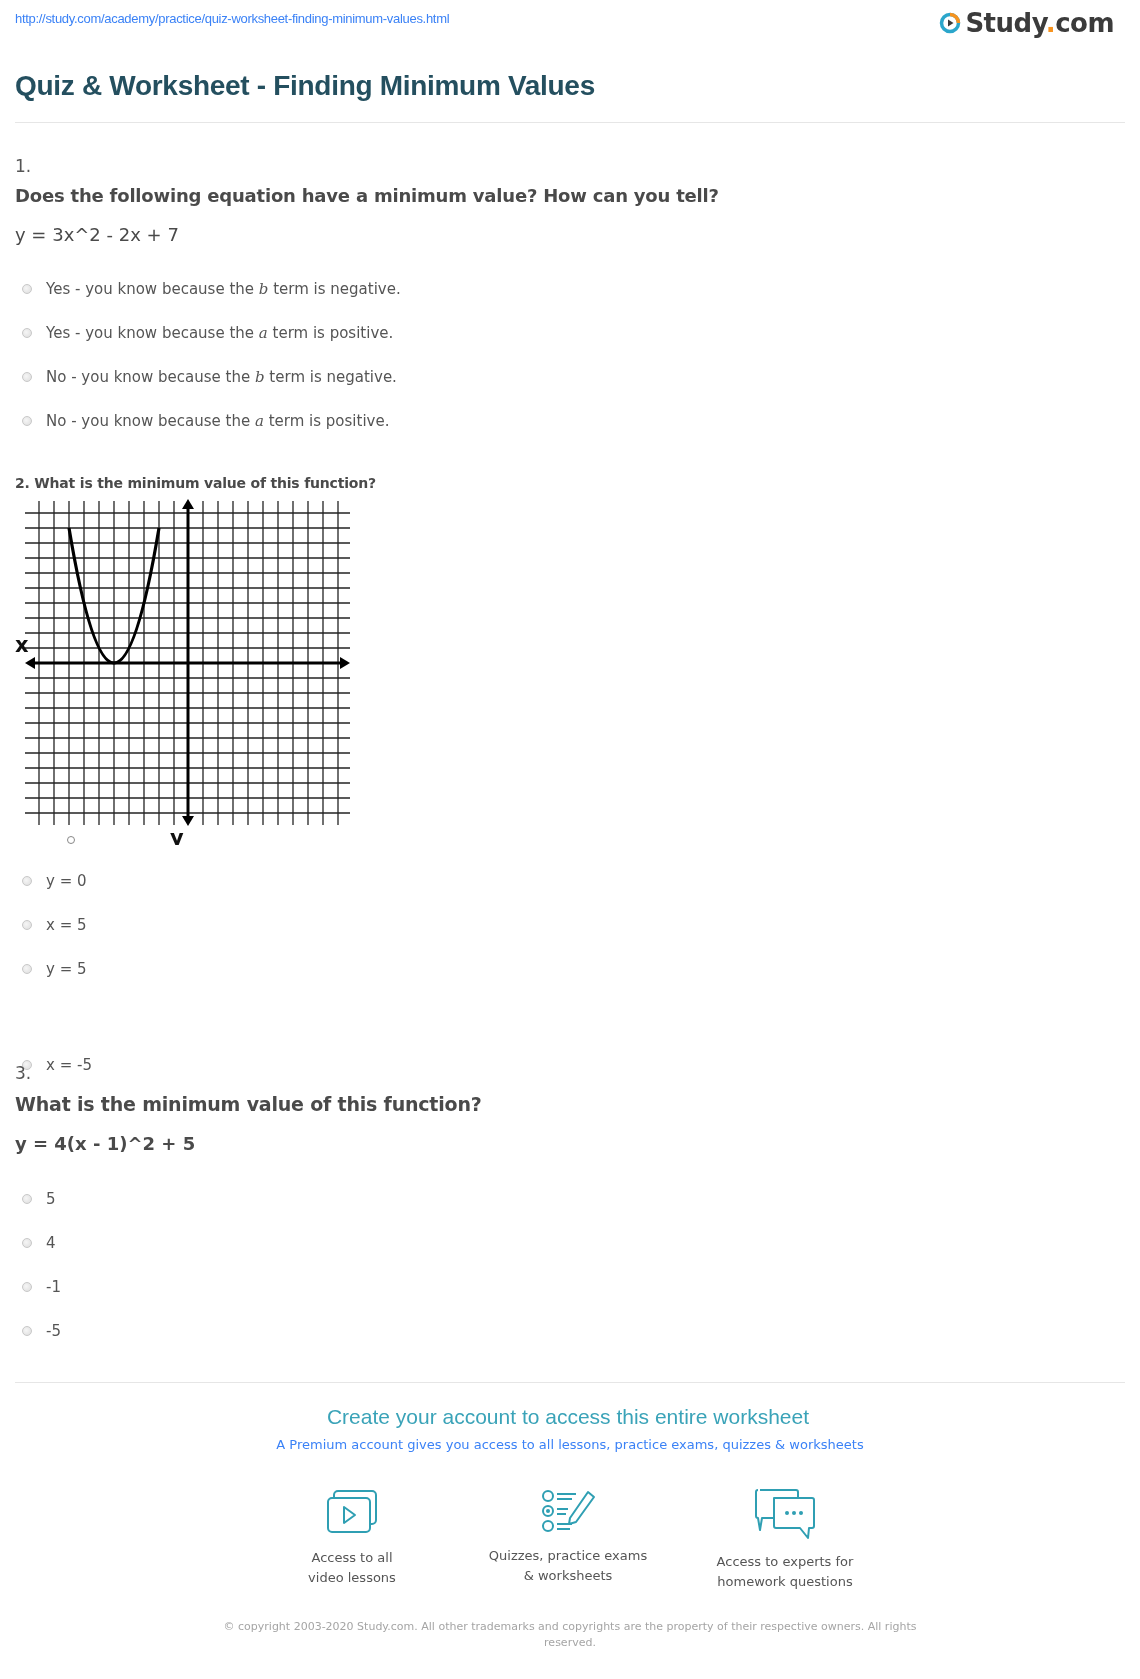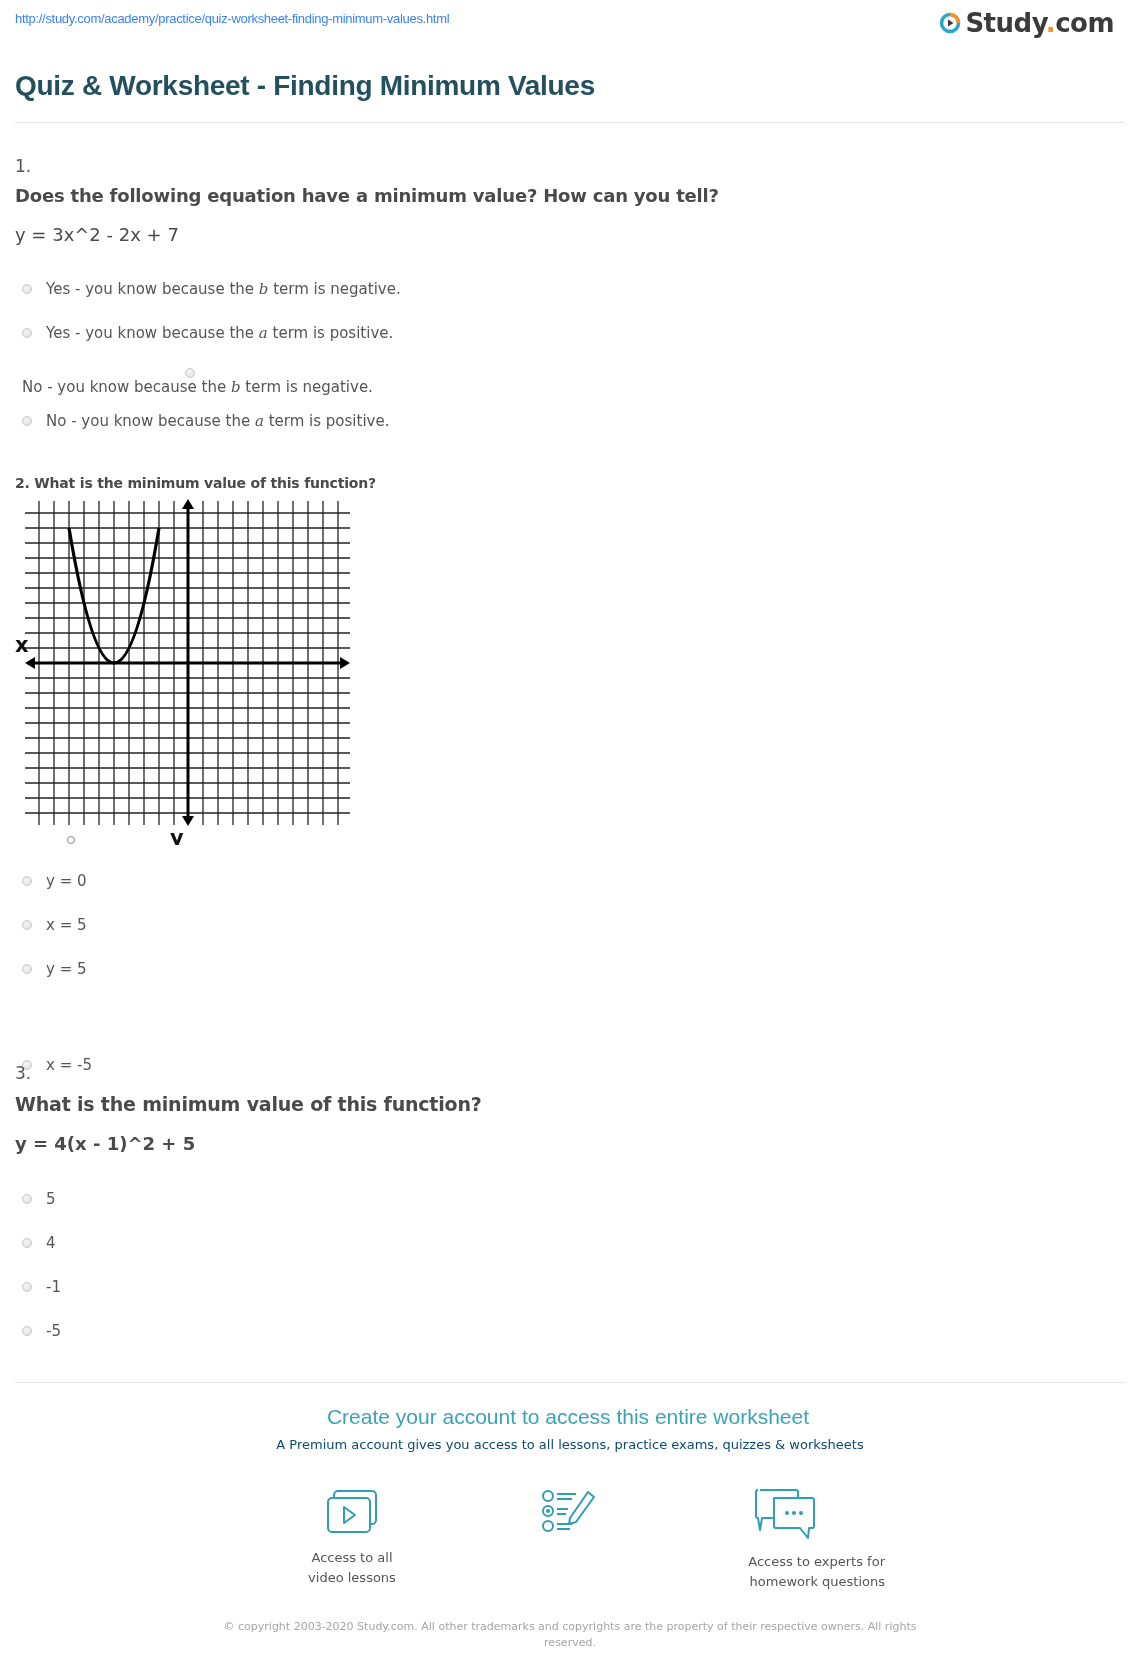--- a/index.html
+++ b/index.html
@@ -20,21 +20,21 @@
   .eq { position: absolute; left: 15px; font-size: 18px; color: #4a4a4a; }
 
   .option { position: absolute; left: 22px; display: flex; align-items: center; font-size: 15px; color: #555; cursor: pointer; }
   .radio { width: 10px; height: 10px; border-radius: 50%; border: 1px solid #c8c8c8; background: radial-gradient(circle at 40% 40%, #f6f6f6, #dcdcdc); margin-right: 14px; }
   .option i { font-family: "DejaVu Serif", serif; font-style: italic; }
 
   .graph { position: absolute; left: 15px; top: 495px; width: 345px; height: 350px; }
   .small-radio { position: absolute; left: 67px; top: 836px; width: 8px; height: 8px; border-radius: 50%; border: 1px solid #888; background: #fff; }
 
   .cta-title { position: absolute; left: 0; width: 1136px; top: 1405px; text-align: center; font-size: 21px; color: #3aa3b8; font-family: "Liberation Sans", sans-serif; }
-  .cta-sub { position: absolute; left: 0; width: 1140px; top: 1437px; text-align: center; font-size: 13px; color: #0c4a6e; }
+  .cta-sub { position: absolute; left: 0; width: 1140px; top: 1437px; text-align: center; font-size: 13px; color: #3b82f6; }
   .feature { position: absolute; top: 1488px; width: 200px; text-align: center; }
   .feature svg { display: block; margin: 0 auto; }
   .feature-label { margin-top: 12px; font-size: 13px; color: #555; line-height: 20px; white-space: pre-line; }
   .copyright { position: absolute; left: 210px; width: 720px; top: 1619px; text-align: center; font-size: 11px; color: #a5a5a5; line-height: 16px; }
 </style>
 </head>
 <body>
 
 <div class="url">http://study.com/academy/practice/quiz-worksheet-finding-minimum-values.html</div>
 <div class="logo">
@@ -54,21 +54,21 @@
 <div class="eq" style="top:224px;">y = 3x^2 - 2x + 7</div>
 
 <label class="option" style="top:280px;">
   <span class="radio"></span>
   <span><span>Yes - you know because the </span><i>b</i><span> term is negative.</span></span>
 </label>
 <label class="option" style="top:324px;">
   <span class="radio"></span>
   <span><span>Yes - you know because the </span><i>a</i><span> term is positive.</span></span>
 </label>
-<label class="option" style="top:368px;flex-direction:column;">
+<label class="option" style="top:368px;">
   <span class="radio"></span>
   <span><span>No - you know because the </span><i>b</i><span> term is negative.</span></span>
 </label>
 <label class="option" style="top:412px;">
   <span class="radio"></span>
   <span><span>No - you know because the </span><i>a</i><span> term is positive.</span></span>
 </label>
 
 <div class="qtext" style="top:475px; font-size:14px;"><span>2.</span> <span>What is the minimum value of this function?</span></div>
 
@@ -197,23 +197,25 @@
       <line x1="17" y1="6" x2="36" y2="6"></line>
         <line x1="17" y1="11" x2="32" y2="11"></line>
       <line x1="17" y1="21" x2="28" y2="21"></line>
         <line x1="17" y1="26" x2="26" y2="26"></line>
       <line x1="17" y1="36" x2="32" y2="36"></line>
         <line x1="17" y1="41" x2="30" y2="41"></line>
       <path d="M30 30 L48 4 L54 9 L36 34 L29 36 Z" stroke-linejoin="round"></path>
     </g>
     <circle cx="8" cy="23" r="2" fill="#2f9fb3"></circle>
   </svg>
-</div>
-
-<div class="feature" style="left:685px;text-align:right;">
+  <div class="feature-label">Quizzes, practice exams
+&amp; worksheets</div>
+</div>
+
+<div class="feature" style="left:685px;">
   <svg width="62" height="52" viewBox="0 0 62 52">
     <g fill="none" stroke="#2f9fb3" stroke-width="2" stroke-linejoin="round">
       <path d="M6 2 H42 Q44 2 44 4 V10 M20 30 L8 30 L6 42 L4 30 Q2 30 2 28 V4 Q2 2 4 2"></path>
       <path d="M20 10 H58 Q60 10 60 12 V38 Q60 40 58 40 H55 L54 50 L46 40 H22 Q20 40 20 38 Z"></path>
     </g>
     <circle cx="33" cy="25" r="2" fill="#2f9fb3"></circle>
       <circle cx="40" cy="25" r="2" fill="#2f9fb3"></circle>
       <circle cx="47" cy="25" r="2" fill="#2f9fb3"></circle>
   </svg>
   <div class="feature-label">Access to experts for

